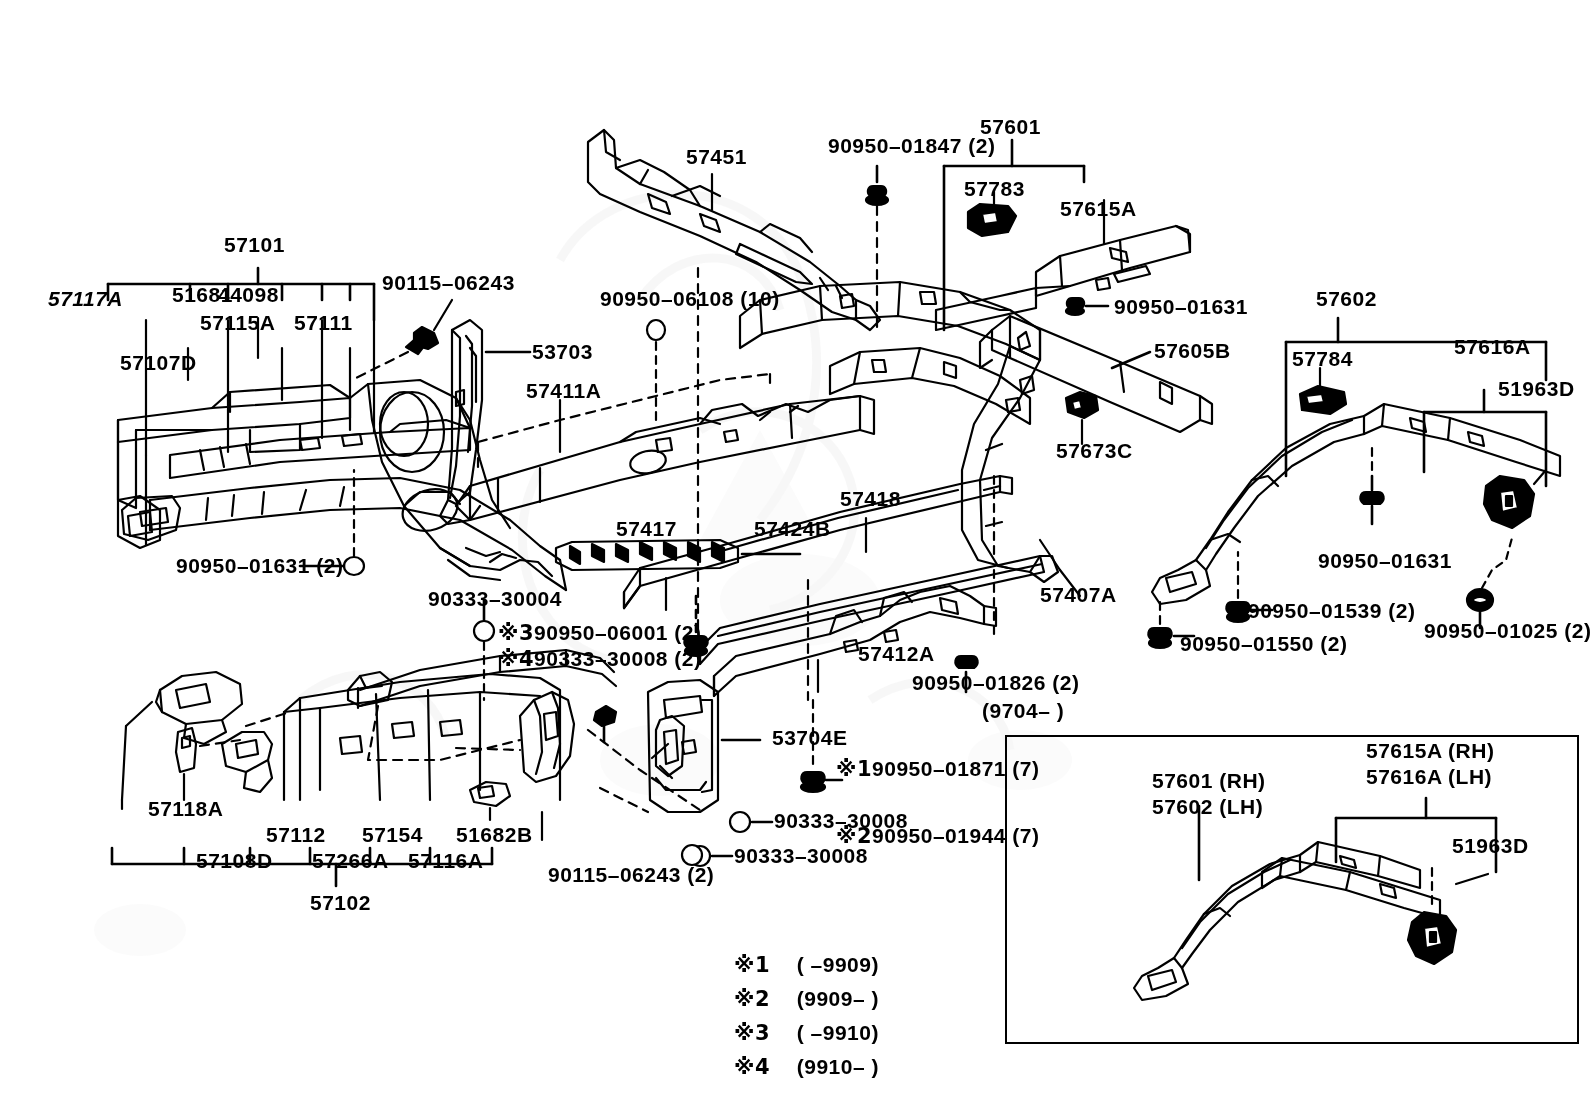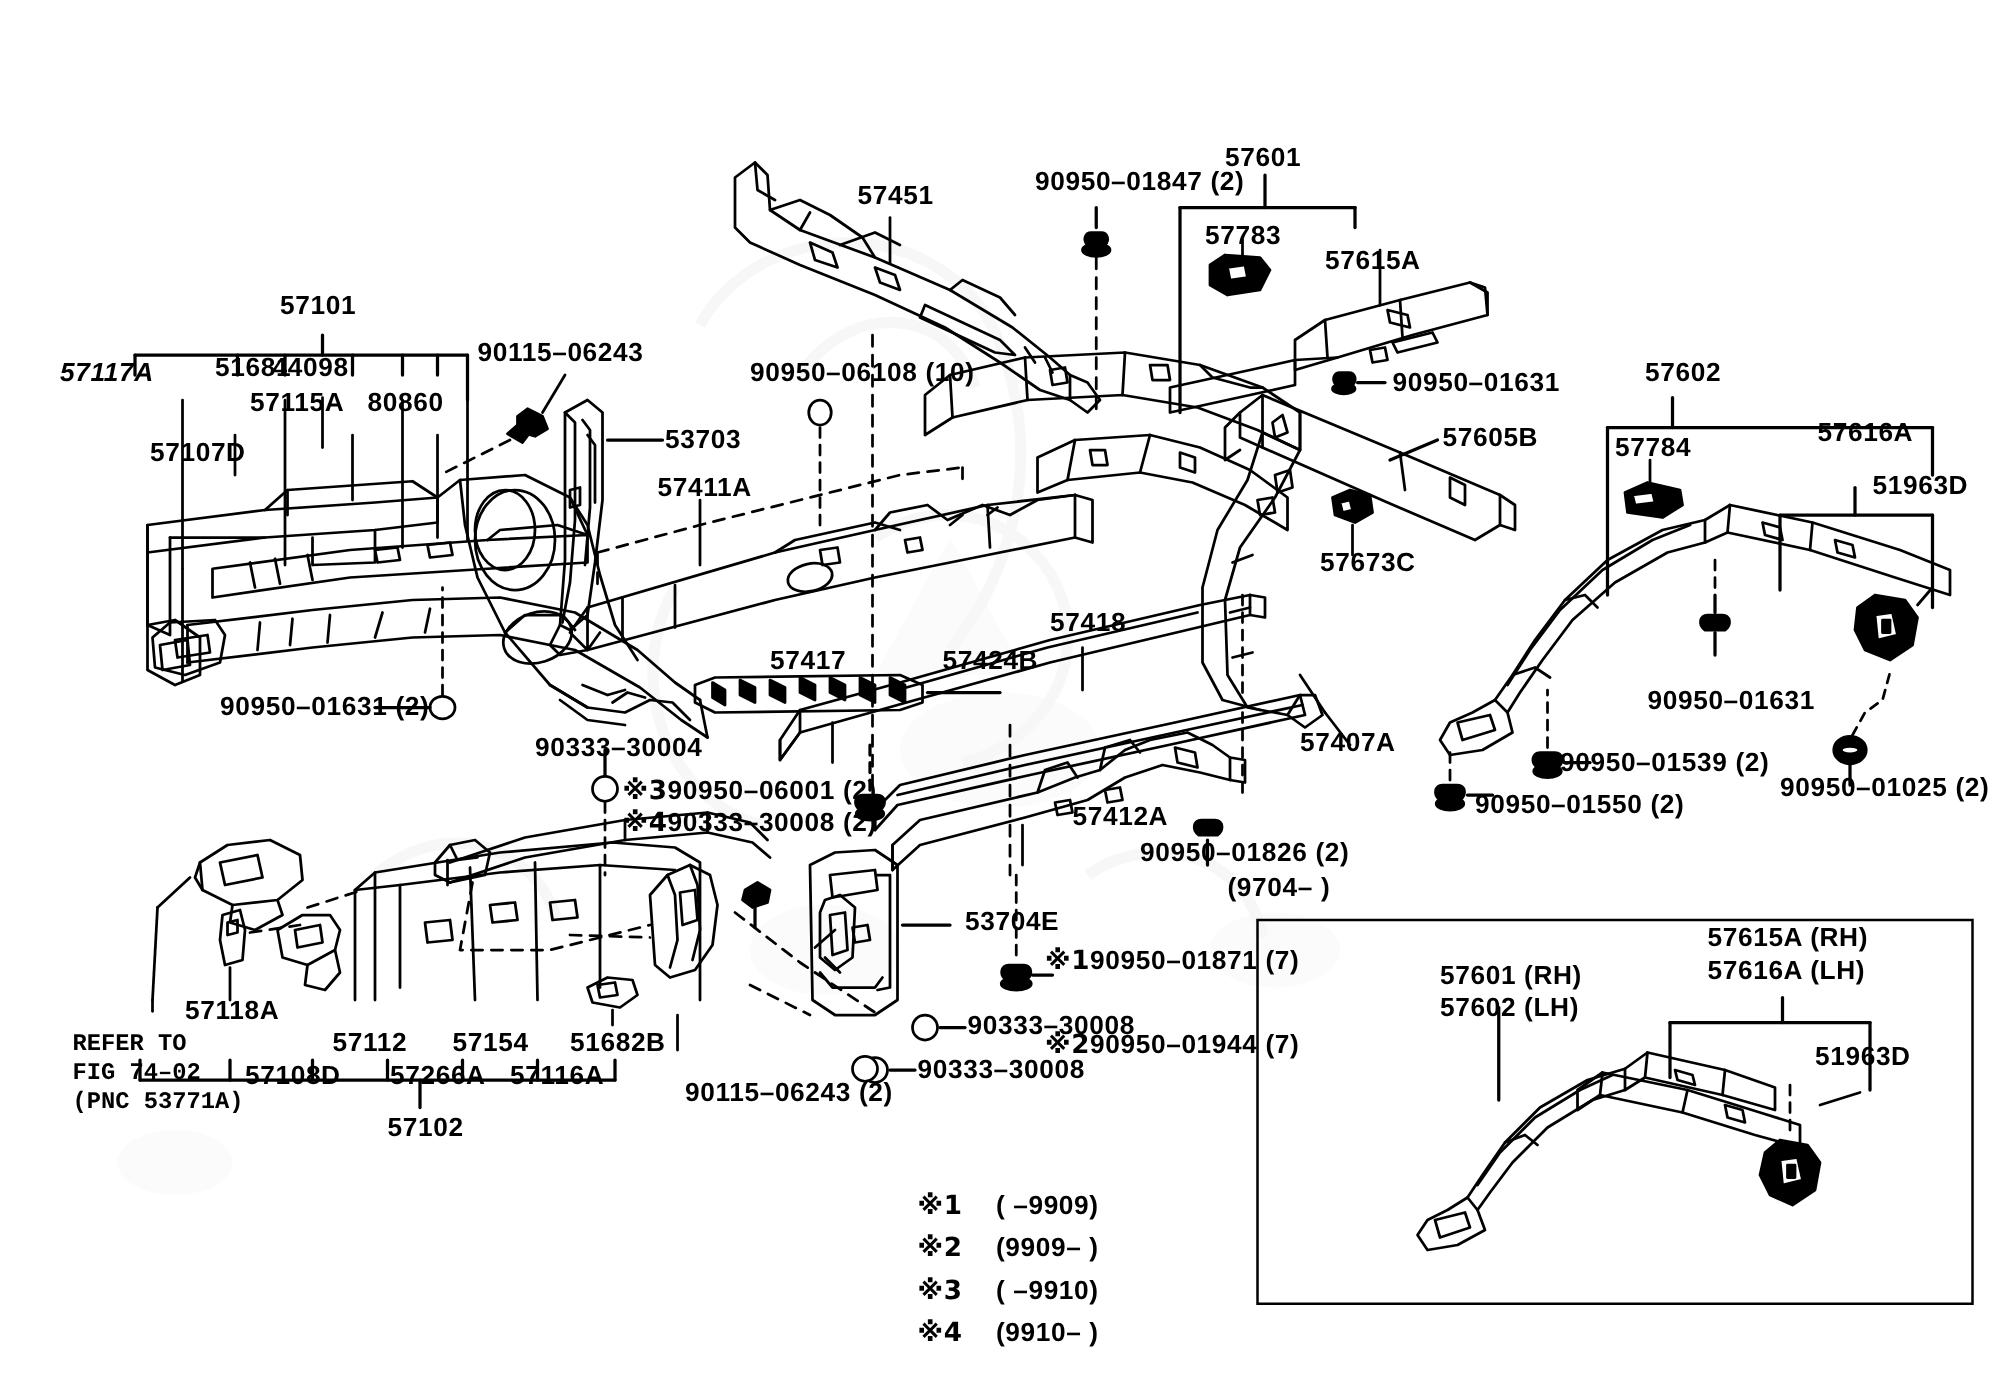--- a/index.html
+++ b/index.html
@@ -537,21 +537,21 @@
       <path d="M1456 884 L1488 874" stroke-width="2.2"></path>
     </g>
   </svg>
 
   <div class="lbl" style="left:224px;top:234px;">57101</div>
   <div class="lbl" style="left:48px;top:288px;font-style:italic;">57117A</div>
   <div class="lbl" style="left:172px;top:284px;">51681</div>
   <div class="lbl" style="left:218px;top:284px;">44098</div>
   <div class="lbl" style="left:120px;top:312px;margin-top:40px;">57107D</div>
   <div class="lbl" style="left:200px;top:312px;">57115A</div>
-  <div class="lbl" style="left:294px;top:312px;">80860</div>
+  <div class="lbl" style="left:294px;top:312px;">57111</div>
   <div class="lbl" style="left:382px;top:272px;">90115–06243</div>
 
   <div class="lbl" style="left:532px;top:341px;">53703</div>
   <div class="lbl" style="left:526px;top:380px;">57411A</div>
   <div class="lbl" style="left:686px;top:146px;">57451</div>
   <div class="lbl" style="left:600px;top:288px;">90950–06108 (10)</div>
 
   <div class="lbl" style="left:828px;top:135px;">90950–01847 (2)</div>
   <div class="lbl" style="left:980px;top:116px;">57601</div>
   <div class="lbl" style="left:964px;top:178px;">57783</div>
@@ -591,25 +591,20 @@
 
   <div class="lbl" style="left:148px;top:798px;">57118A</div>
   <div class="lbl" style="left:266px;top:824px;">57112</div>
   <div class="lbl" style="left:362px;top:824px;">57154</div>
   <div class="lbl" style="left:456px;top:824px;">51682B</div>
   <div class="lbl" style="left:196px;top:850px;">57108D</div>
   <div class="lbl" style="left:312px;top:850px;">57266A</div>
   <div class="lbl" style="left:408px;top:850px;">57116A</div>
   <div class="lbl" style="left:310px;top:892px;">57102</div>
 
-  <div class="lbl refer" style="left:58px;top:824px;">
-    <div>REFER TO</div>
-    <div>FIG 74–02</div>
-    <div>(PNC 53771A)</div>
-  </div>
 
   <div class="lbl" style="left:982px;top:700px;">(9704–        )</div>
   <div class="lbl" style="left:1152px;top:770px;">57601 (RH)</div>
   <div class="lbl" style="left:1152px;top:796px;">57602 (LH)</div>
   <div class="lbl" style="left:1366px;top:740px;">57615A (RH)</div>
   <div class="lbl" style="left:1366px;top:766px;">57616A (LH)</div>
   <div class="lbl" style="left:1452px;top:835px;">51963D</div>
 
   <div style="position:absolute;left:734px;top:932px;margin-top:22px;">
     <div class="lbl note" style="position:relative;left:0;top:0;height:34px;">

